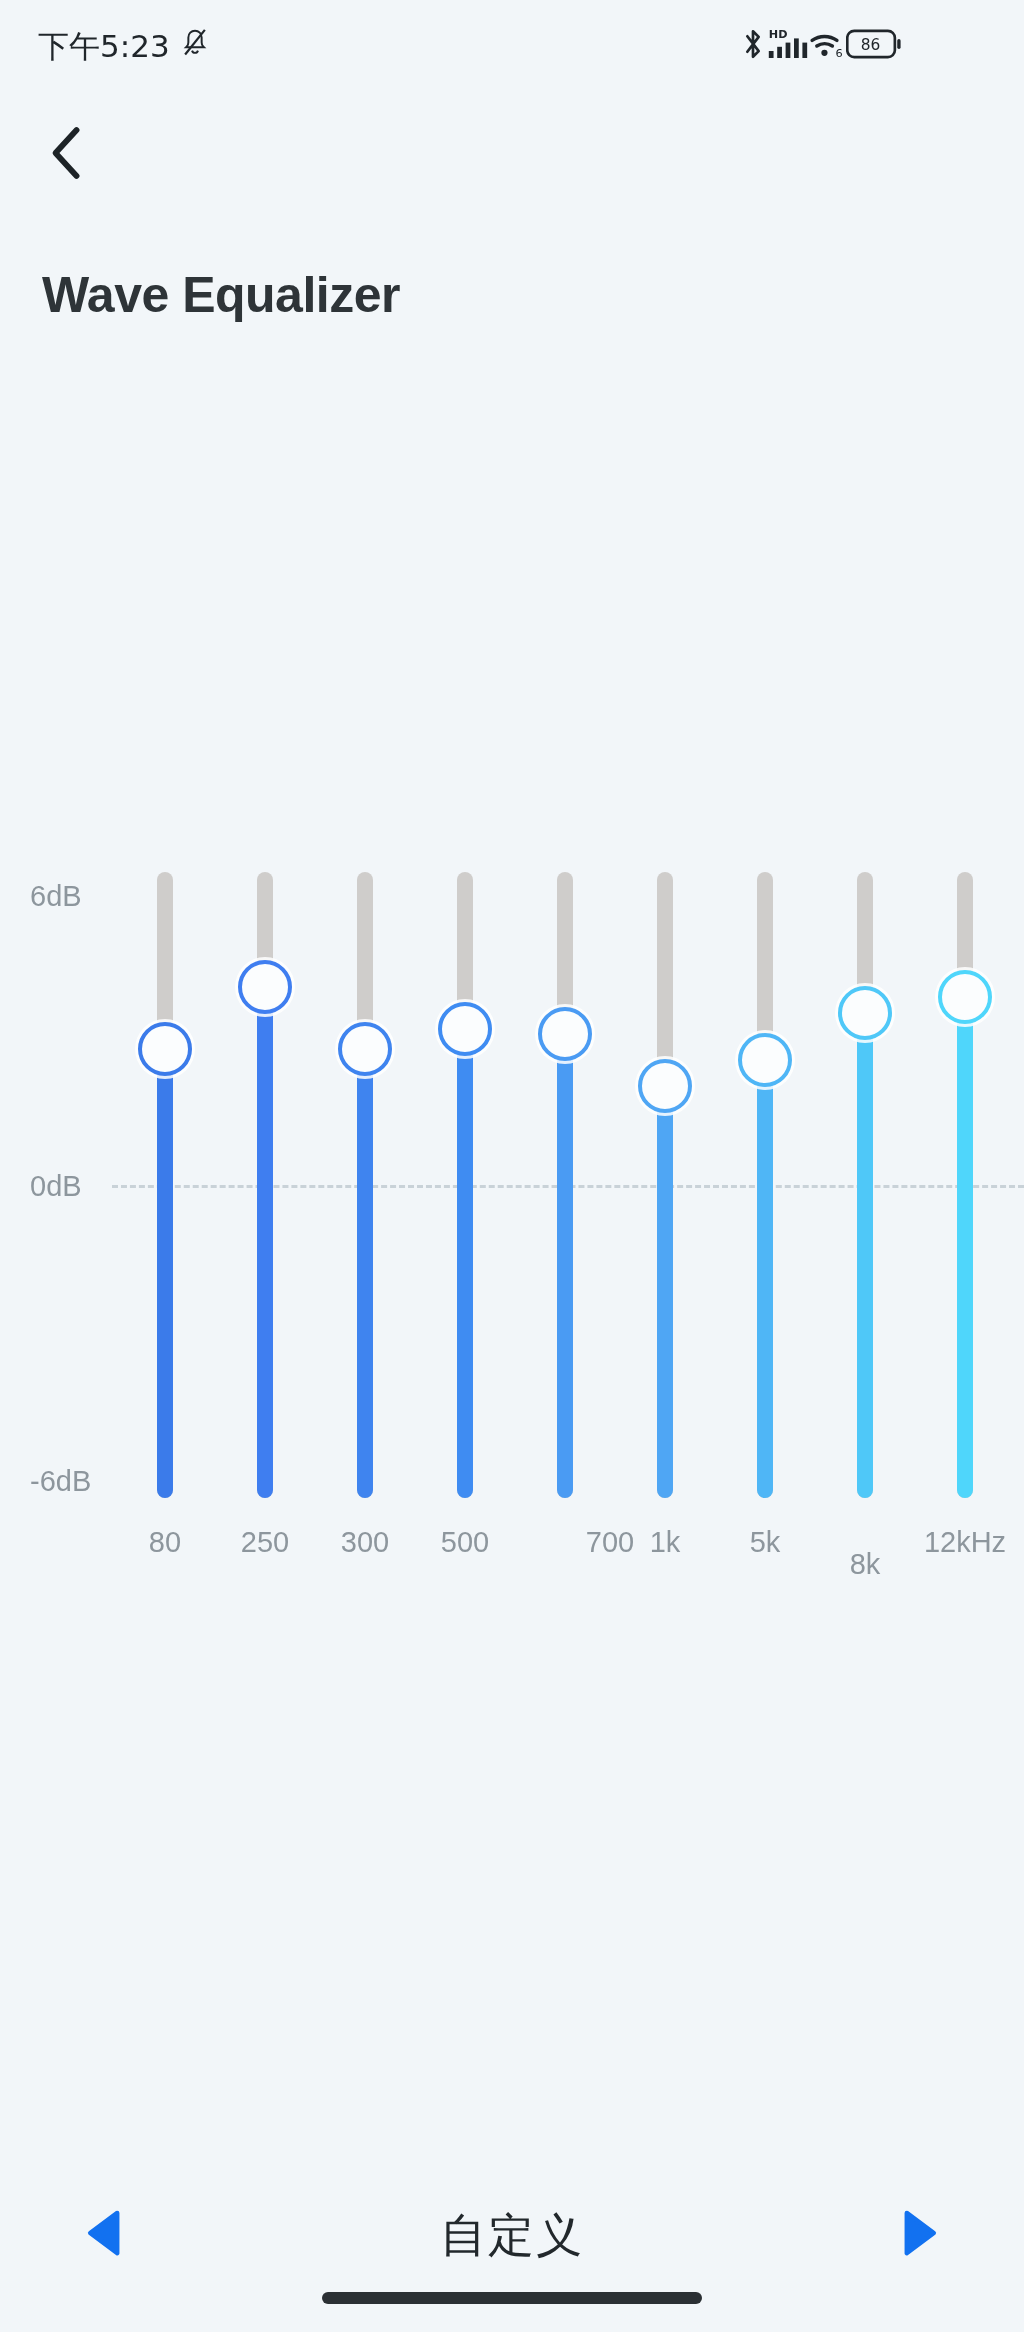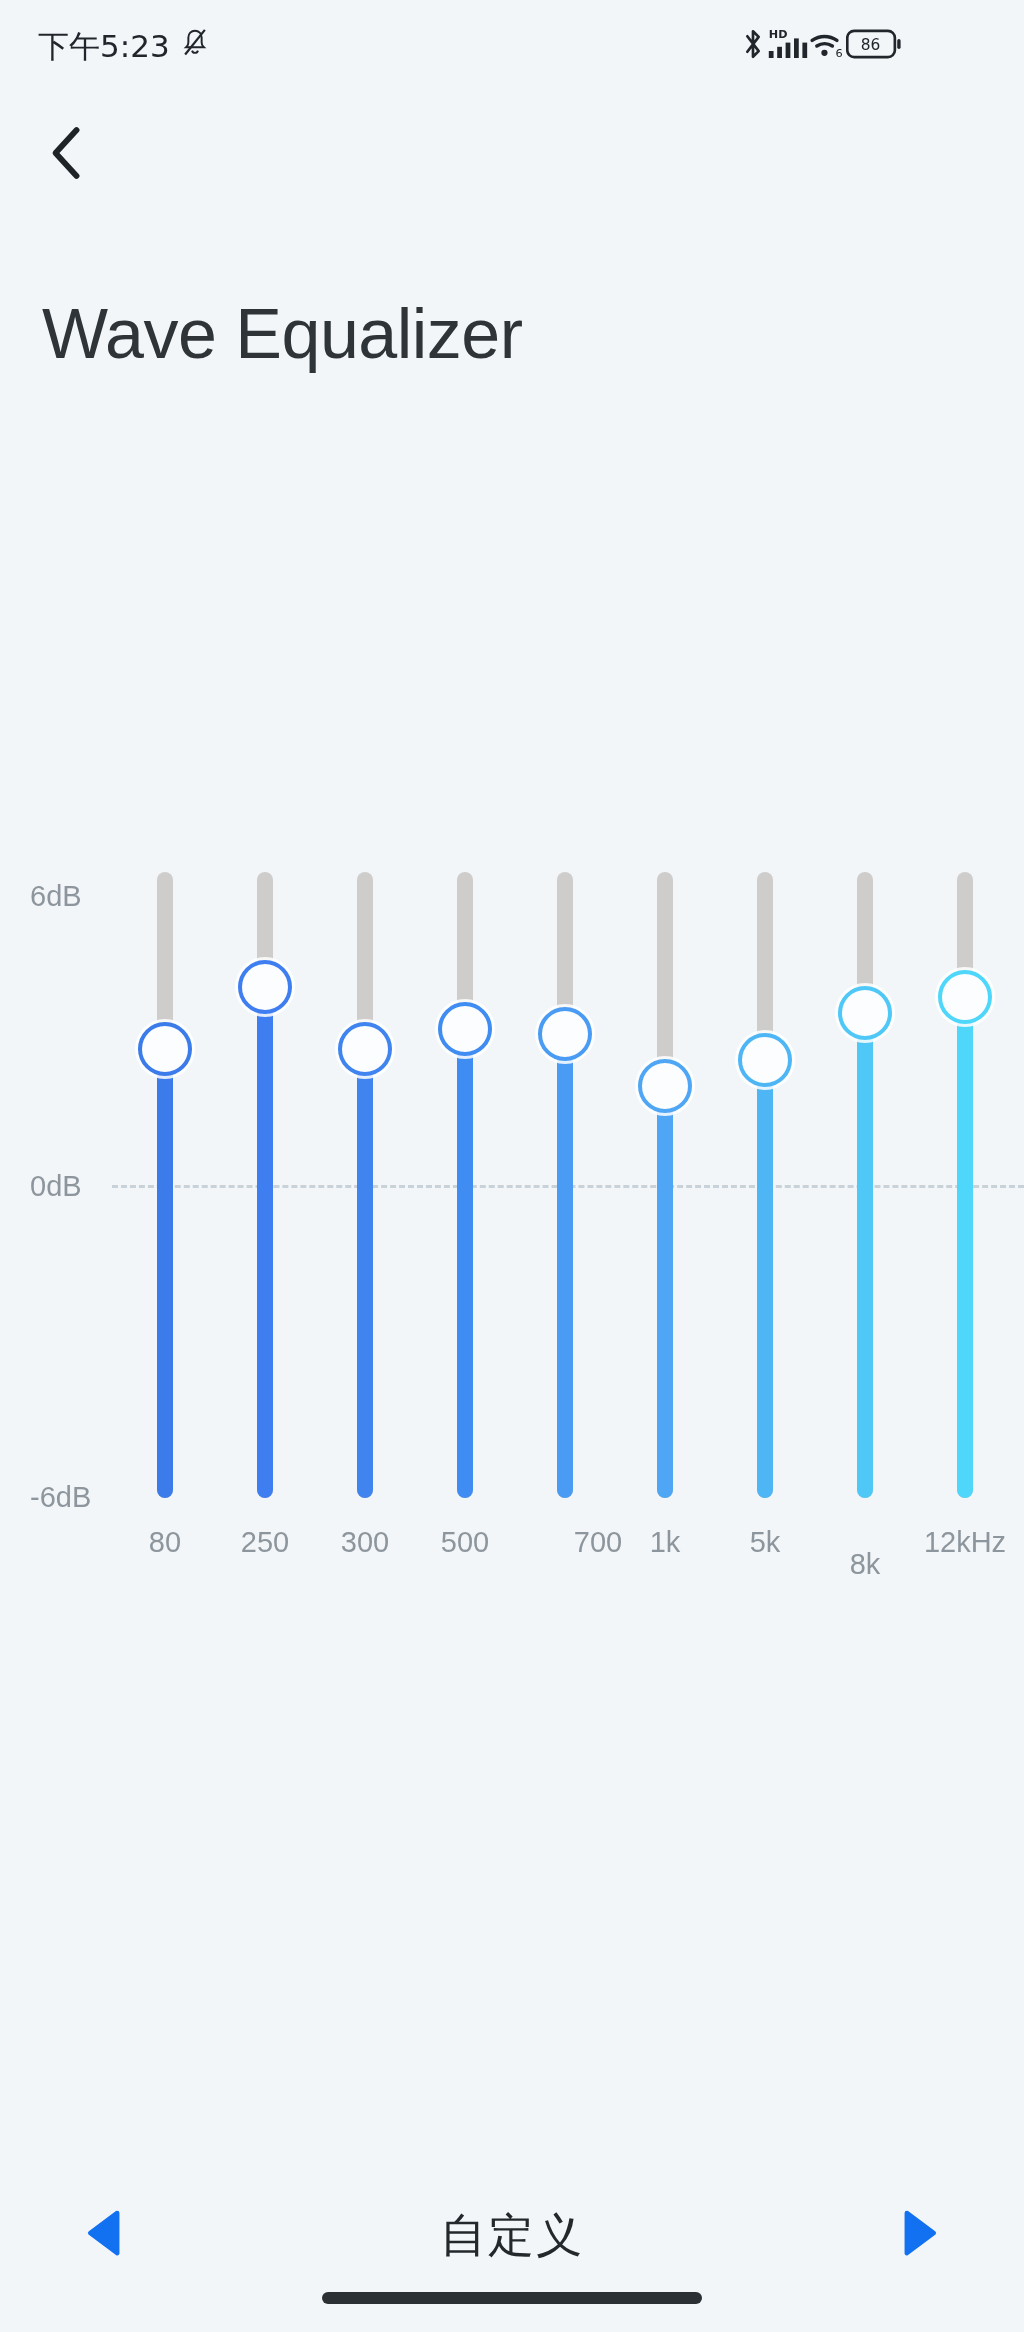--- a/index.html
+++ b/index.html
@@ -53,41 +53,41 @@
     top: 118px;
     left: 30px;
     width: 74px;
     height: 74px;
     display: flex;
     align-items: center;
     justify-content: center;
   }
   .page-title {
     position: absolute;
-    top: 252px;
+    top: 236px;
     left: 42px;
-    font-size: 70px;
-    font-weight: normal;
+    font-size: 50px;
+    font-weight: bold;
     color: #2e3438;
     letter-spacing: -0.5px;
     line-height: 1;
     white-space: nowrap;
   }
   
   .axis-label {
     position: absolute;
     left: 30px;
     font-size: 29px;
     color: #8d969d;
     line-height: 1;
     white-space: nowrap;
   }
   .axis-top    { top: 882px; }
   .axis-mid    { top: 1172px; }
-  .axis-bottom { top: 1467px; margin-top: 16px; }
+  .axis-bottom { top: 1467px; }
 
   
   .zero-line {
     position: absolute;
     left: 112px;
     top: 1185px;
     width: 912px;
     height: 0;
     border-top: 3px dashed #c9d2d8;
   }
@@ -291,21 +291,21 @@
         <div class="track-bg"></div>
         <div class="track-fill" style="top: 125.2px; height: 500.8px; background: rgb(79, 214, 251);"></div>
         <div class="thumb" style="top: 125.2px; border-color: rgb(79, 214, 251);"></div>
       </div>
     </div>
   <div id="freq-labels">
       <div class="freq-label" style="left: 165px;">80</div>
       <div class="freq-label" style="left: 265px;">250</div>
       <div class="freq-label" style="left: 365px;">300</div>
       <div class="freq-label" style="left: 465px;">500</div>
-      <div class="freq-label" style="left: 550px; padding-left: 48px;">700</div>
+      <div class="freq-label" style="left: 562px; padding-left: 48px;">700</div>
       <div class="freq-label" style="left: 665px;">1k</div>
       <div class="freq-label" style="left: 765px;">5k</div>
       <div class="freq-label" style="left: 865px; margin-top: 22px;">8k</div>
       <div class="freq-label" style="left: 965px;">12kHz</div>
     </div>
 </div>
 
 <div class="preset-bar">
   <div class="nav-arrow">
     <span>

